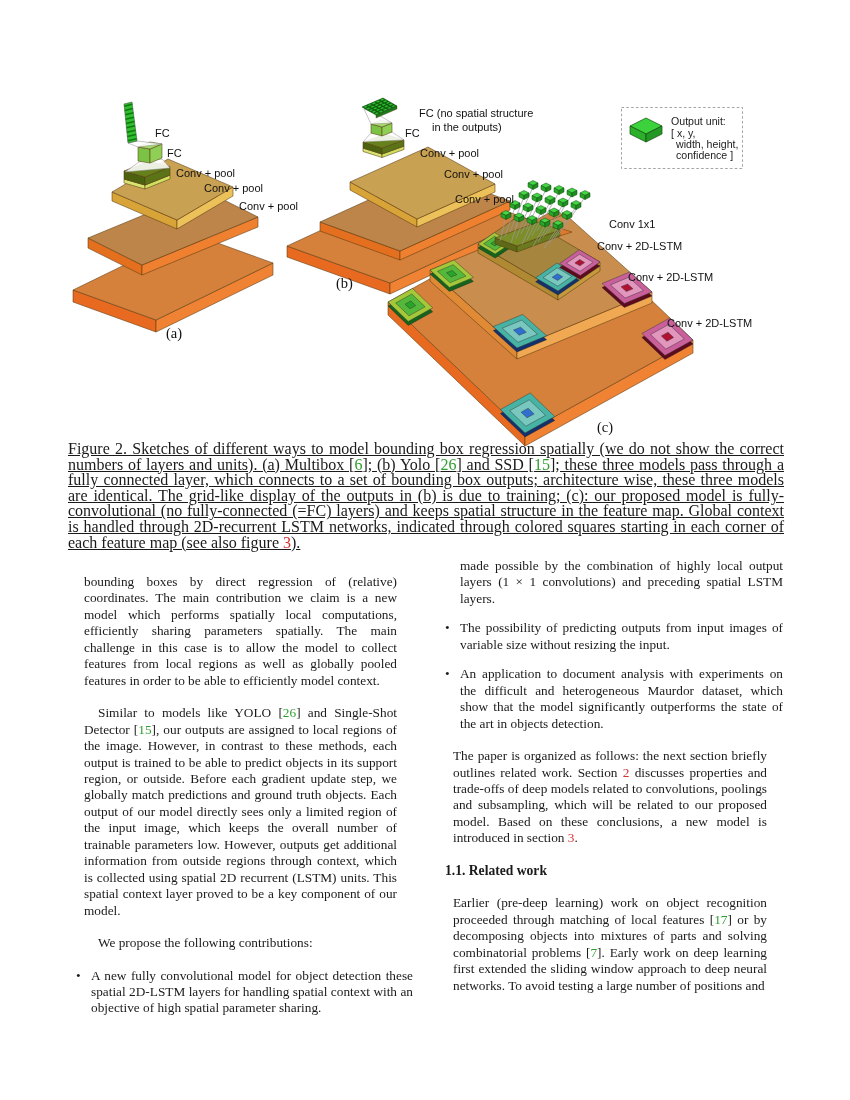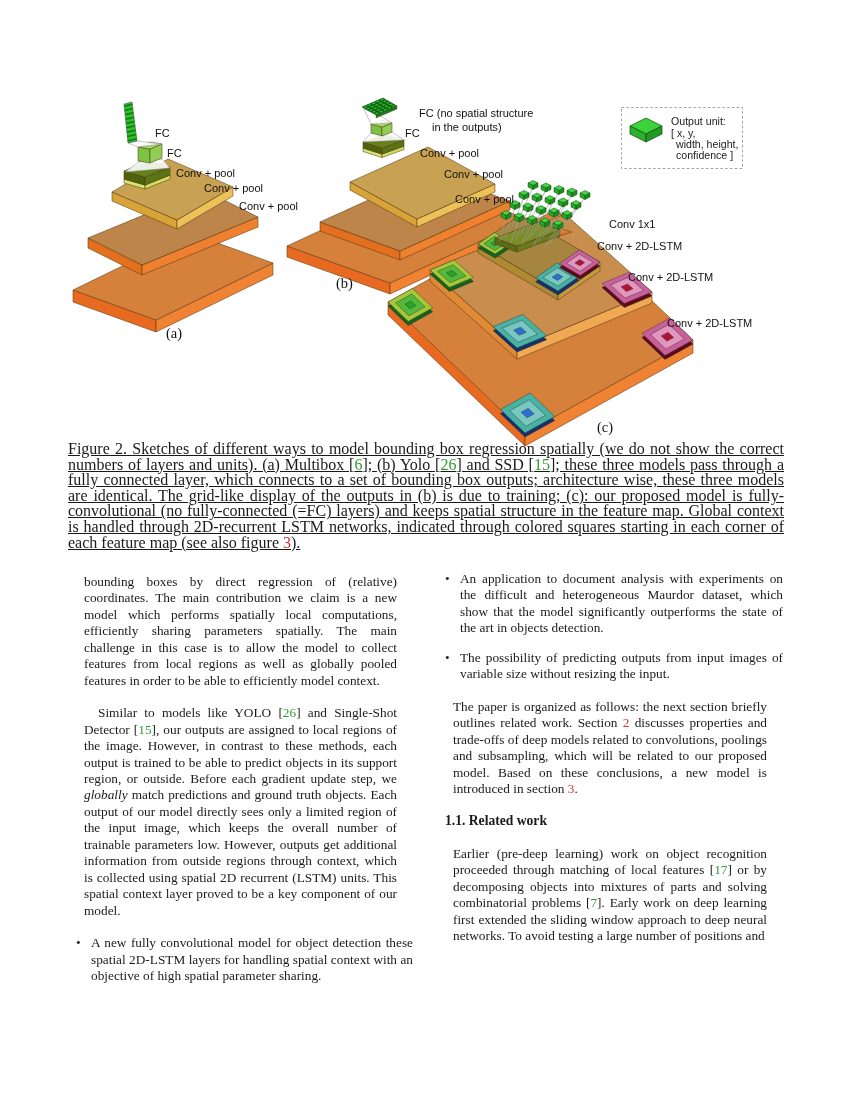--- a/index.html
+++ b/index.html
@@ -16,21 +16,21 @@
   .col p{margin:16px;}
   .col p.ind{text-indent:14px;}
   .cont{padding-left:23px;}
   ul.blt{list-style:none;margin:13px 0;padding:0;}
   ul.blt li{position:relative;padding-left:23px;margin-bottom:13px;}
   ul.blt li:last-child{margin-bottom:0;}
   ul.blt li::before{content:"\2022";position:absolute;left:8px;top:0;}
   h3.subsec{font-size:13.6px;margin:14px 0 8px 8px;font-weight:bold;}
   .c-green{color:#2f9e2f;}
   .c-red{color:#d63031;}
-  .it{font-style:italic;}
+  .it{}
   text{user-select:none;}
 </style>
 </head>
 <body>
 
 <div class="page">
 
   <svg id="fig" width="850" height="470" viewBox="0 0 850 470">
     <g id="shapes">
         <polygon points="73.0,290.0 156.0,320.0 156.0,332.0 73.0,302.0" fill="#e86a20" stroke="#5a3a10" stroke-width="0.55" stroke-linejoin="round"></polygon>
@@ -279,28 +279,30 @@
       <text x="336" y="288">(b)</text>
       <text x="597" y="432">(c)</text>
     </g>
   </svg>
 
   <div class="caption"><span>Figure 2. Sketches of different ways to model bounding box regression spatially (we do not show the correct numbers of layers and units). (a) Multibox [</span><span class="c-green">6</span><span>]; (b) Yolo [</span><span class="c-green">26</span><span>] and SSD [</span><span class="c-green">15</span><span>]; these three models pass through a fully connected layer, which connects to a set of bounding box outputs; architecture wise, these three models are identical.  The grid-like display of the outputs in (b) is due to training; (c):  our proposed model is fully-convolutional (no fully-connected (=FC) layers) and keeps spatial structure in the feature map. Global context is handled through 2D-recurrent LSTM networks, indicated through colored squares starting in each corner of each feature map (see also figure </span><span class="c-red">3</span><span>).</span></div>
 
   <div class="col left">
     <p>bounding boxes by direct regression of (relative) coordinates.  The main contribution we claim is a new model which performs spatially local computations, efficiently sharing parameters spatially.  The main challenge in this case is to allow the model to collect features from local regions as well as globally pooled features in order to be able to efficiently model context.</p>
     <p class="ind"><span>Similar to models like YOLO [</span><span class="c-green">26</span><span>] and Single-Shot Detector [</span><span class="c-green">15</span><span>], our outputs are assigned to local regions of the image.  However, in contrast to these methods, each output is trained to be able to predict objects in its support region, or outside.  Before each gradient update step, we </span><span class="it">globally</span><span> match predictions and ground truth objects.  Each output of our model directly sees only a limited region of the input image, which keeps the overall number of trainable parameters low. However, outputs get additional information from outside regions through context, which is collected using spatial 2D recurrent (LSTM) units. This spatial context layer proved to be a key component of our model.</span></p>
+    <p class="ind">We propose the following contributions:</p>
     <ul class="blt">
       <li><span>A new fully convolutional model for object detection these spatial 2D-LSTM layers for handling spatial context with an objective of high spatial parameter sharing.</span></li>
     </ul>
   </div>
 
   <div class="col right">
+    <div class="cont"><span>made possible by the combination of highly local output layers (1 × 1 convolutions) and preceding spatial LSTM layers.</span></div>
     <ul class="blt">
+      <li><span>The possibility of predicting outputs from input images of variable size without resizing the input.</span></li>
       <li><span>An application to document analysis with experiments on the difficult and heterogeneous Maurdor dataset, which show that the model significantly outperforms the state of the art in objects detection.</span></li>
-      <li><span>The possibility of predicting outputs from input images of variable size without resizing the input.</span></li>
     </ul>
     <p><span>The paper is organized as follows:  the next section briefly outlines related work.  Section </span><span class="c-red">2</span><span> discusses properties and trade-offs of deep models related to convolutions, poolings and subsampling, which will be related to our proposed model.  Based on these conclusions, a new model is introduced in section </span><span class="c-red">3</span><span>.</span></p>
     <h3 class="subsec">1.1. Related work</h3>
     <p><span>Earlier (pre-deep learning) work on object recognition proceeded through matching of local features [</span><span class="c-green">17</span><span>] or by decomposing objects into mixtures of parts and solving combinatorial problems [</span><span class="c-green">7</span><span>].  Early work on deep learning first extended the sliding window approach to deep neural networks.  To avoid testing a large number of positions and</span></p>
   </div>
 
 </div>
 
 </body></html>

